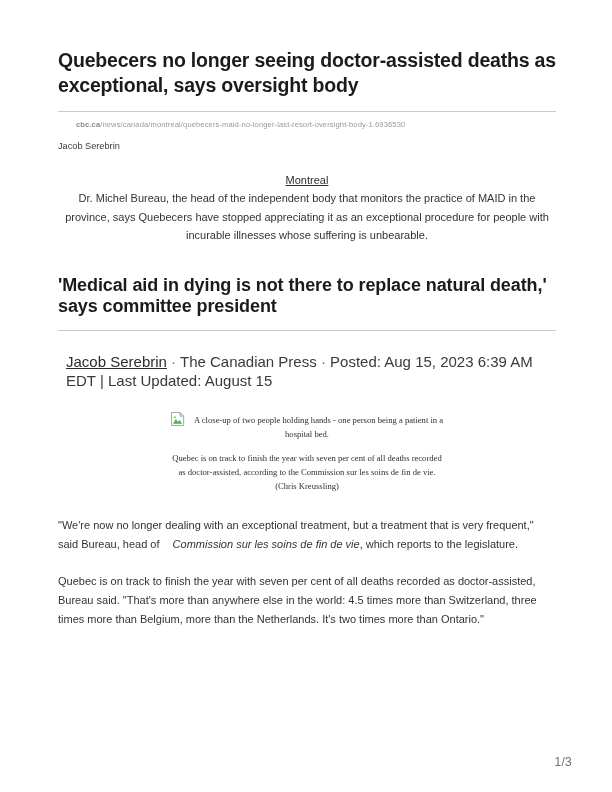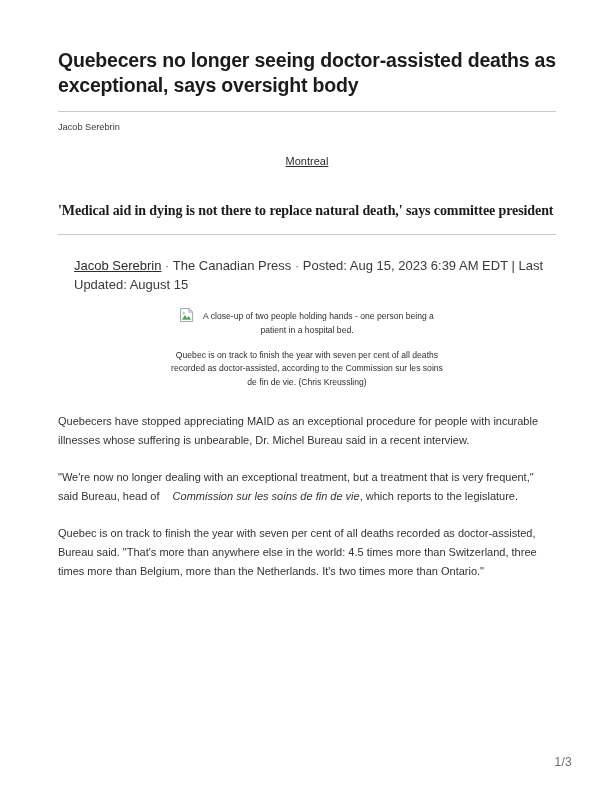--- a/index.html
+++ b/index.html
@@ -87,49 +87,49 @@
   }
   .standfirst {
     font-size: 11px;
     line-height: 18.5px;
     color: #333333;
     margin: 0;
   }
 
   
   .sub-headline {
-    font-size: 14px;
+    font-size: 18px;
     line-height: 21px;
     font-weight: bold;
     color: #1b1b1b;
     letter-spacing: -0.1px;
     margin: 30px 0 13px 0;
-    font-family: Liberation Serif, serif;
   }
 
   
   .credit-line {
-    font-size: 13px;
+    font-size: 15px;
     line-height: 19px;
     color: #3a3a3a;
-    margin: 21px 0 0 16px;
+    margin: 21px 0 0 8px;
   }
   .credit-line .author-link {
     text-decoration: underline;
     color: #2c2c2c;
   }
   .credit-line .sep {
     color: #6a6a6a;
   }
 
   
   .figure {
-    margin: 16px auto 0 auto;
+    margin: 24px auto 0 auto;
     width: 278px;
     text-align: center;
+    font-family: Liberation Serif, serif;
   }
   .alt-row {
     display: block;
     text-align: center;
     font-size: 8.6px;
     line-height: 13.5px;
     color: #2f2f2f;
   }
   .broken-img-icon {
     display: inline-block;
@@ -179,25 +179,27 @@
 <body>
 
 <div class="page">
 
   <div class="content">
 
     <h1 class="article-title">Quebecers no longer seeing doctor-assisted deaths as exceptional, says oversight body</h1>
 
     <hr class="hrule">
 
+    <div class="source-url"><span class="domain">cbc.ca</span><span>/news/canada/montreal/quebecers-maid-no-longer-last-resort-oversight-body-1.6936530</span></div>
 
     <div class="byline-small">Jacob Serebrin</div>
 
     <div class="dateline-block">
       <span class="dateline-place">Montreal</span>
+      <p class="standfirst">Dr. Michel Bureau, the head of the independent body that monitors the practice of MAID in the province, says Quebecers have stopped appreciating it as an exceptional procedure for people with incurable illnesses whose suffering is unbearable.</p>
     </div>
 
     <h2 class="sub-headline">'Medical aid in dying is not there to replace natural death,' says committee president</h2>
 
     <hr class="hrule">
 
     <p class="credit-line"><span class="author-link">Jacob Serebrin</span><span class="sep"> · </span><span>The Canadian Press</span><span class="sep"> · </span><span>Posted: Aug 15, 2023 6:39 AM EDT | Last Updated: August 15</span></p>
 
     <figure class="figure">
       <div class="alt-row">
@@ -208,21 +210,20 @@
             <path d="M2 12.5 L5.2 7.6 L7.4 10.6 L9.1 8.6 L12 12.5 Z" fill="#4caf50"></path>
             <circle cx="4.1" cy="5.6" r="1.1" fill="#8bc34a"></circle>
             <path d="M2.2 2.2 L6.2 6.2 M6.2 2.2 L2.2 6.2" stroke="#5f9ea0" stroke-width="0.9" opacity="0"></path>
           </svg>
         </span><span class="alt-text">A close-up of two people holding hands - one person being a patient in a hospital bed.</span>
       </div>
       <figcaption class="figcaption">Quebec is on track to finish the year with seven per cent of all deaths recorded as doctor-assisted, according to the Commission sur les soins de fin de vie. (Chris Kreussling)</figcaption>
     </figure>
 
     <div class="body-copy">
-      <p>Quebecers have stopped appreciating MAID as an exceptional procedure for people with incurable illnesses whose suffering is unbearable, Dr. Michel Bureau said in a recent interview.</p>
       <p><span>"We're now no longer dealing with an exceptional treatment, but a treatment that is very frequent," said Bureau, head of </span><em>Commission sur les soins de fin de vie</em><span>, which reports to the legislature.</span></p>
       <p>Quebec is on track to finish the year with seven per cent of all deaths recorded as doctor-assisted, Bureau said. "That's more than anywhere else in the world: 4.5 times more than Switzerland, three times more than Belgium, more than the Netherlands. It's two times more than Ontario."</p>
     </div>
 
   </div>
 
   <div class="page-footer">1/3</div>
 
 </div>
 

